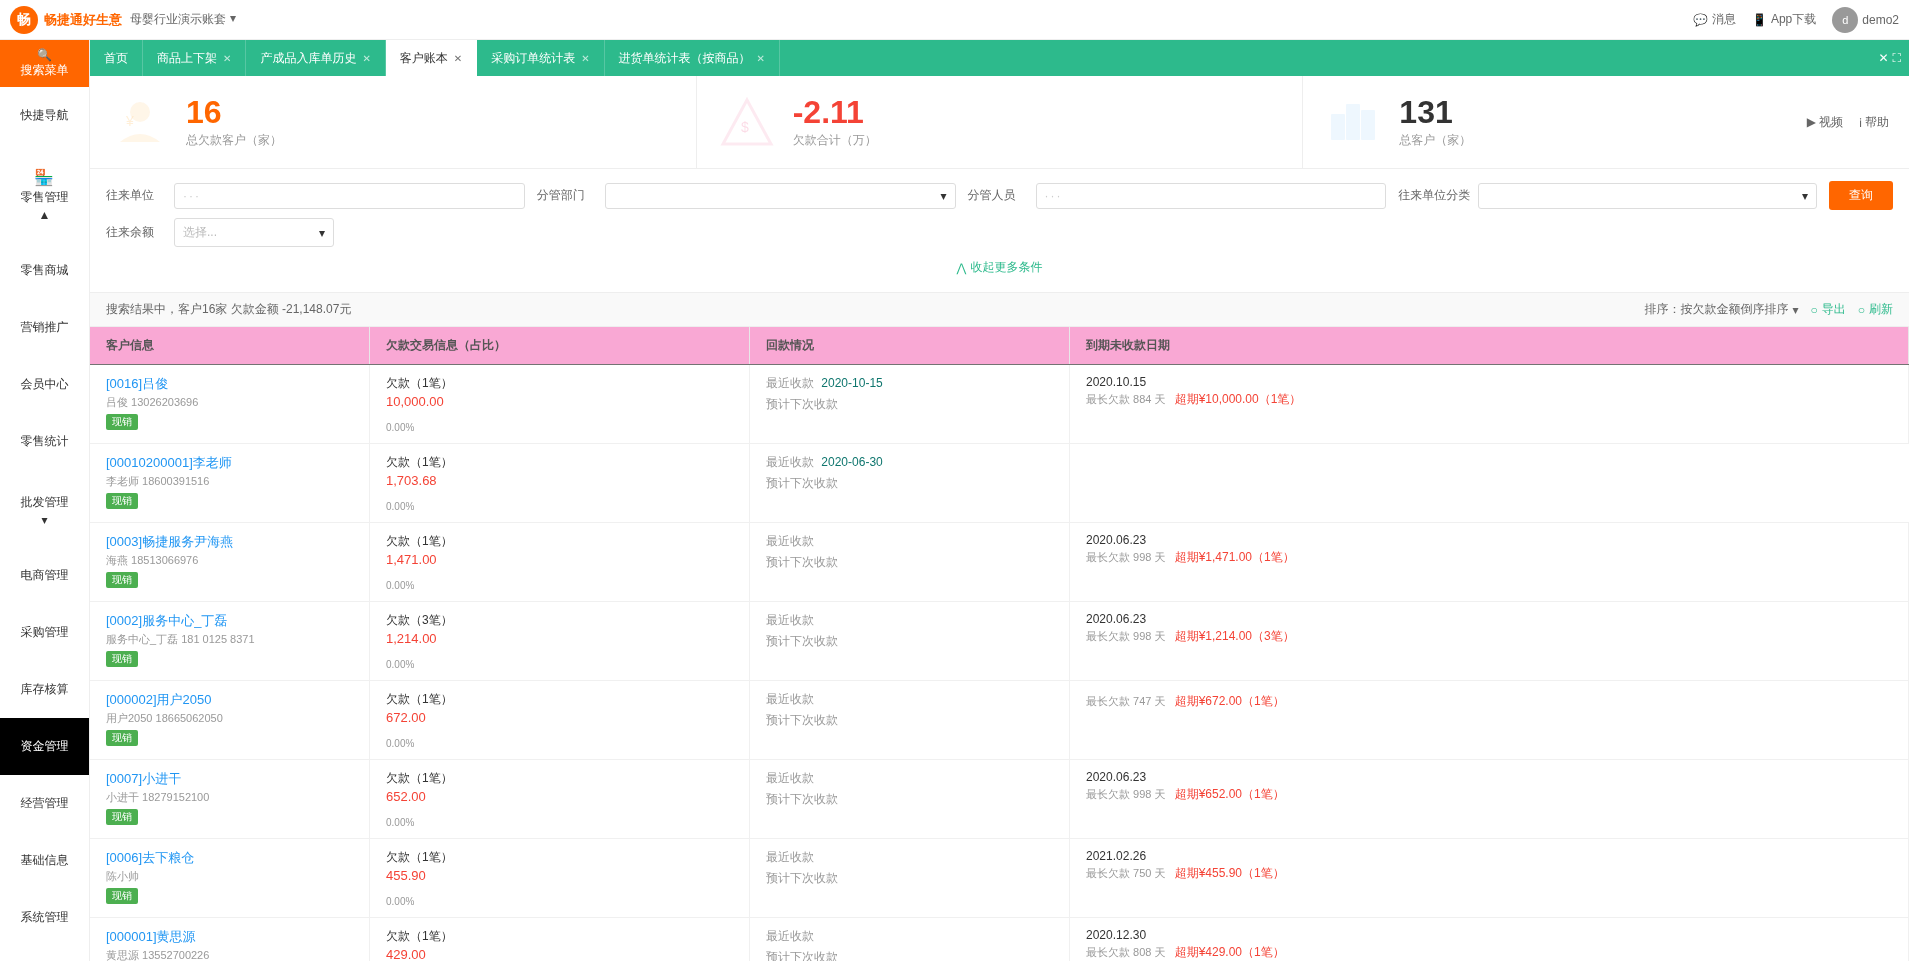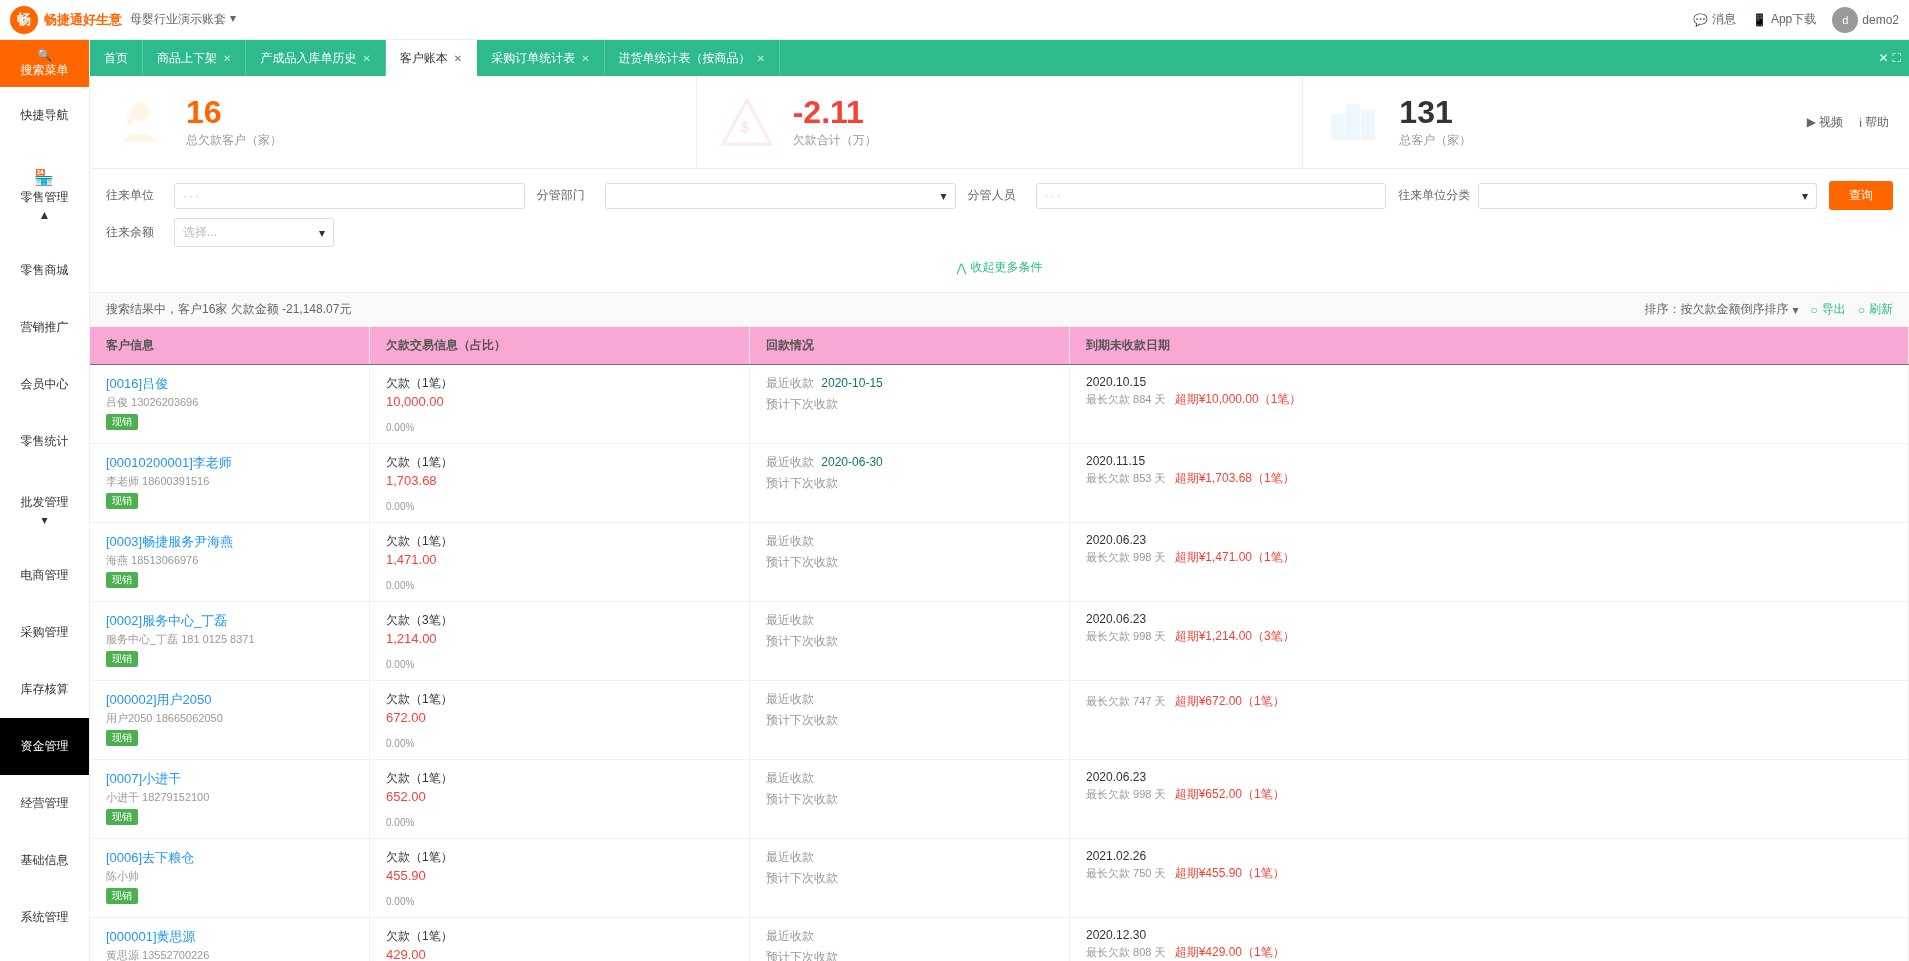--- a/index.html
+++ b/index.html
@@ -404,26 +404,20 @@
       <div class="debt-amount" style="cursor:pointer;">1,703.68</div>
       <div class="debt-ratio">0.00%</div>
     </div>
     <div class="td">
       <div class="recovery-latest">
         <span>最近收款</span>
         <span class="recovery-date">2020-06-30</span>
       </div>
       <div class="recovery-next">预计下次收款</div>
     </div>
-    <div class="td">
-      <div class="overdue-date">2020.11.15</div>
-      <div class="overdue-days">
-        最长欠款 853 天 &nbsp; <a class="overdue-amount">超期¥1,703.68（1笔）</a>
-      </div>
-    </div>
   </div>
               <div class="table-row">
     <div class="td">
       <div><a class="customer-name">[0003]畅捷服务尹海燕</a></div>
       <div class="customer-sub">海燕  18513066976</div>
       <div><span class="badge-xian">现销</span></div>
     </div>
     <div class="td">
       <div class="debt-count">欠款（1笔）</div>
       <div class="debt-amount" style="cursor:pointer;">1,471.00</div>

